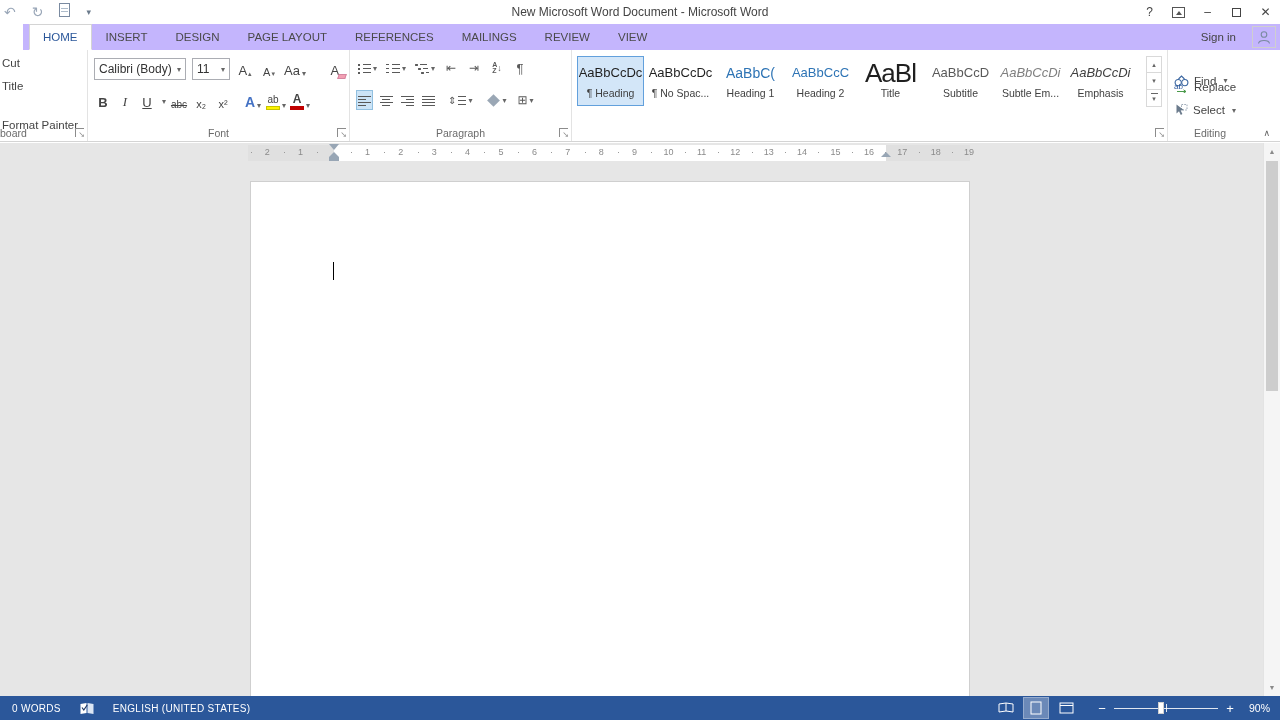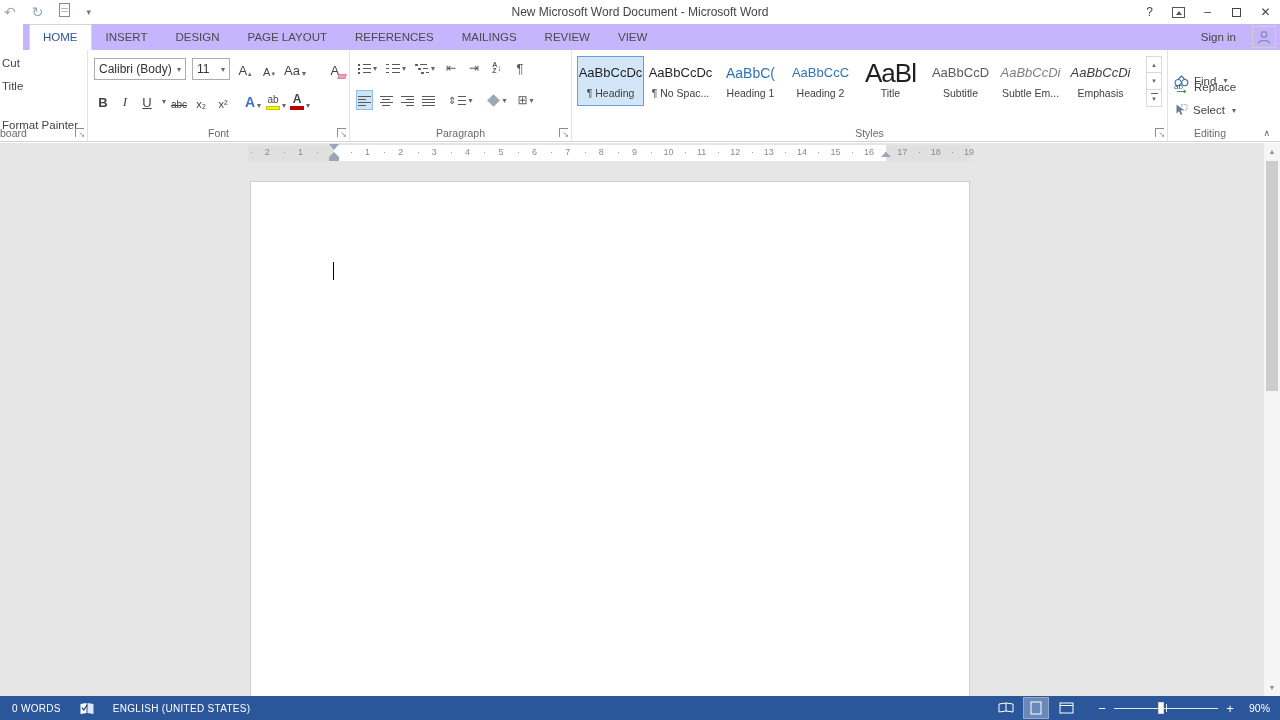--- a/index.html
+++ b/index.html
@@ -384,21 +384,20 @@
         </div>
       </div>
       <div class="gal-ctl">
         <div class="gal-btn">▴</div>
         <div class="gal-btn">▾</div>
         <div class="gal-btn">
           <span class="gal-more-bar"></span>
           <span>▾</span>
         </div>
       </div>
-      <div class="glabel">Styles</div>
       <div class="launcher"></div>
     </div>
 
     <div class="rgroup g-edit">
       <div class="erow" style="top:24px;">
         <svg width="15" height="13" viewBox="0 0 15 13">
           <circle cx="4.2" cy="8.6" r="3.1" fill="#fff" stroke="#3a66a0" stroke-width="1.1"></circle>
           <circle cx="10.8" cy="8.6" r="3.1" fill="#fff" stroke="#3a66a0" stroke-width="1.1"></circle>
           <path d="M4.5 5 L7.5 2 L10.5 5" fill="none" stroke="#3a66a0" stroke-width="1.1"></path>
         </svg>

